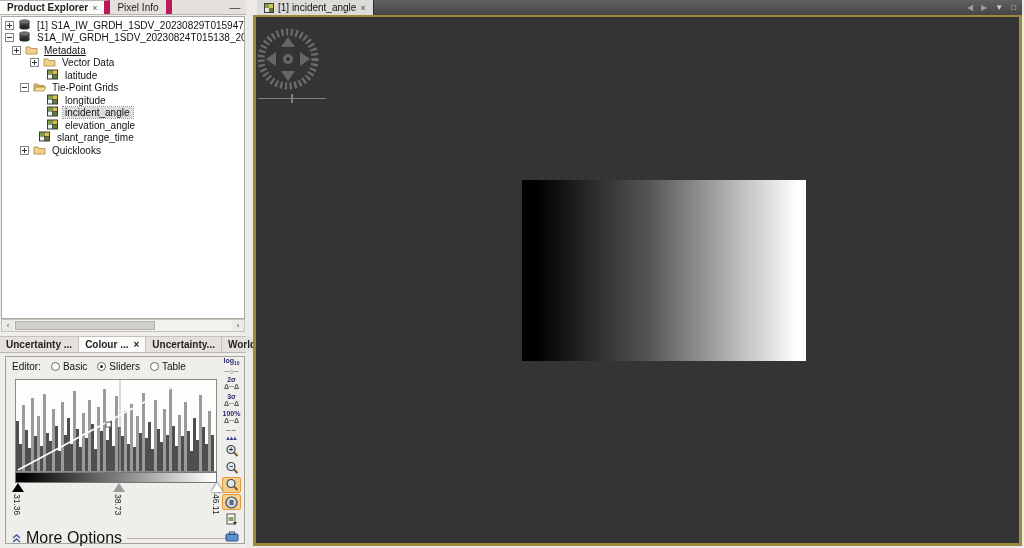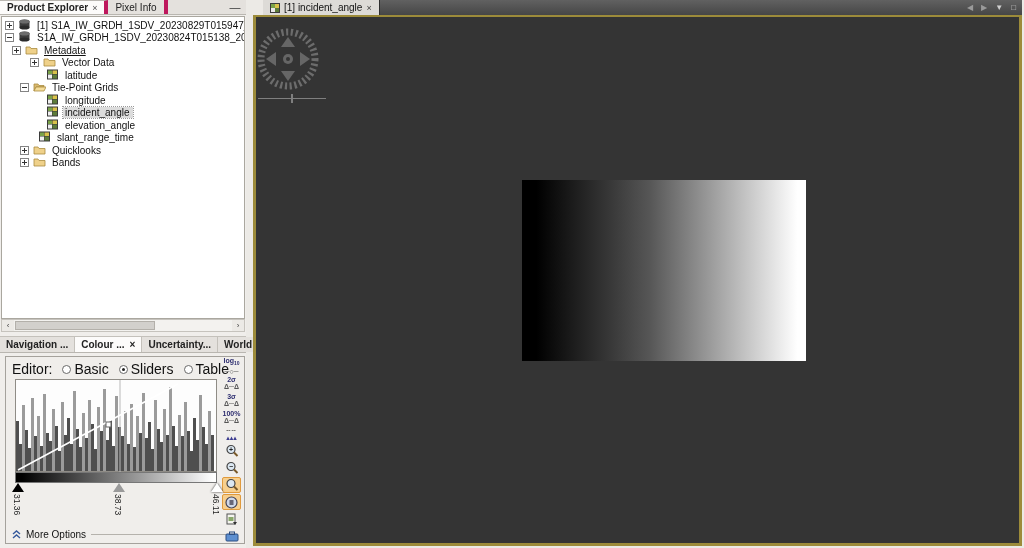--- a/index.html
+++ b/index.html
@@ -4,21 +4,21 @@
 <style>
   * { margin:0; padding:0; box-sizing:border-box; }
   html,body { width:1024px; height:548px; overflow:hidden;
     font-family:"Liberation Sans","DejaVu Sans",sans-serif; background:#eceae6; }
 
   
   #left-panel { position:absolute; left:0; top:0; width:246px; height:548px; background:#f0eeeb; }
   .panel-tabbar { position:absolute; left:0; top:0; right:0; height:15px; background:#e4e1dd;
     border-bottom:1px solid #b9b6b0; display:flex; align-items:stretch; }
   .ptab { display:flex; align-items:center; gap:4px; padding:0 7px; font-size:10px; color:#222;
-    border-right:4px solid #be185d; background:#e4e1dd; white-space:nowrap; }
+    border-right:6px solid #be185d; background:#e4e1dd; white-space:nowrap; }
   .ptab.active { background:#fcfbfa; font-weight:bold; border-top:1px solid #b9b6b0; }
   .ptab .close-x { font-size:9px; color:#555; font-weight:normal; }
   .panel-min { margin-left:auto; width:22px; display:flex; align-items:center; justify-content:center;
     font-size:11px; color:#333; }
 
   
   #tree { position:absolute; left:1px; top:16px; width:244px; height:303px; background:#fff;
     border:1px solid #aaa79f; overflow:hidden; }
   .trow { position:relative; height:12.5px; display:flex; align-items:center; white-space:nowrap;
     font-size:10px; color:#111; }
@@ -44,21 +44,21 @@
   #bottom-tabbar { position:absolute; left:0; top:336px; right:0; height:17px; background:#e4e1dd;
     border-top:1px solid #c4c1bb; border-bottom:1px solid #b9b6b0; display:flex; }
   .ptab2 { display:flex; align-items:center; gap:5px; padding:0 6px; font-size:10px; font-weight:bold;
     color:#222; border-right:1px solid #c4c1bb; background:#e4e1dd; white-space:nowrap; }
   .ptab2.active { background:#fcfbfa; }
 
   
   #colour-panel { position:absolute; left:5px; top:356px; width:240px; height:188px;
     background:#f0eeeb; border:1px solid #a5a29c; }
   #editor-row { position:absolute; left:6px; top:4px; display:flex; align-items:center; gap:10px;
-    font-size:14px; color:#111; }
+    font-size:10px; color:#111; }
   .radio { display:flex; align-items:center; gap:3px; }
   .rdot { width:9px; height:9px; border:1px solid #6a6a6a; border-radius:50%; background:#fff;
     position:relative; }
   .rdot.on::after { content:""; position:absolute; left:2px; top:2px; width:3px; height:3px;
     border-radius:50%; background:#222; }
 
   #histogram { position:absolute; left:9px; top:22px; width:202px; height:93px; background:#fdfdfd;
     border:1px solid #8f8c86; }
   #bars { position:absolute; left:0; bottom:0; width:100%; height:100%; display:flex;
     align-items:flex-end; }
@@ -72,34 +72,34 @@
     background:linear-gradient(90deg,#000 0%,#000 3%,#fff 99%); }
   .slider-tri { position:absolute; top:126px; width:0; height:0;
     border-left:6px solid transparent; border-right:6px solid transparent; }
   .tri-black { border-bottom:9px solid #000; }
   .tri-gray  { border-bottom:9px solid #9a9a9a; }
   .tri-white { border-bottom:9px solid #fff; filter:drop-shadow(0 0 1px #333); }
   .slider-val { position:absolute; top:137px; font-size:8.5px; color:#222;
     transform:rotate(90deg); transform-origin:top left; white-space:nowrap; }
 
   #more-options { position:absolute; left:6px; top:172px; right:6px; display:flex;
-    align-items:center; gap:5px; font-size:10px; color:#111; }
+    align-items:center; gap:5px; font-size:16px; color:#111; }
   #more-options .rule { flex:1; height:1px; background:#b5b2ac; }
 
   
   #cp-icons { position:absolute; right:2px; top:1px; width:21px; display:flex; flex-direction:column;
     align-items:center; gap:1px; }
   .cpi { width:19px; height:16px; display:flex; flex-direction:column; align-items:center;
     justify-content:center; font-size:7px; line-height:7px; color:#2c2c6e; font-weight:bold; }
   .cpi.hl { background:#f7cf8d; border:1px solid #e09a3c; border-radius:2px; }
   .cpi svg { display:block; }
 
   
   #doc-area { position:absolute; left:253px; top:0; width:769px; height:546px; }
-  #doc-tabbar { position:absolute; left:10px; top:0; right:0; height:15px;
+  #doc-tabbar { position:absolute; left:4px; top:0; right:0; height:15px;
     background:linear-gradient(#616161,#464646); display:flex; align-items:stretch; }
   #doc-tab { display:flex; align-items:center; gap:4px; padding:0 7px; background:#dddbd7;
     font-size:10px; color:#111; border-right:1px solid #2e2e2e; }
   #doc-tab .close-x { font-size:9px; color:#444; }
   #doc-controls { margin-left:auto; display:flex; align-items:center; gap:8px; padding-right:6px; }
   #doc-controls span { font-size:8px; color:#cfcfcf; }
 
   #canvas { position:absolute; left:0; top:15px; right:0; bottom:0; background:#343434;
     border:3px solid #9c8b3a; border-top-width:2px; }
 
@@ -219,38 +219,31 @@
           </svg></span>
         <span class="lbl">slant_range_time</span>
       </div>
       <div class="trow" style="padding-left: 18px;">
         <span class="expander plus"></span>
         <span class="ticon"><svg width="13" height="11">
             <path d="M1 3 L5 3 L6 4.5 L12 4.5 L12 10 L1 10 Z" fill="#efd18a" stroke="#a98c3f" stroke-width="0.8"></path>
           </svg></span>
         <span class="lbl">Quicklooks</span>
       </div>
-      <div class="trow" style="padding-left: 18px;">
-        <span class="expander plus"></span>
-        <span class="ticon"><svg width="13" height="11">
-            <path d="M1 3 L5 3 L6 4.5 L12 4.5 L12 10 L1 10 Z" fill="#efd18a" stroke="#a98c3f" stroke-width="0.8"></path>
-          </svg></span>
-        <span class="lbl">Bands</span>
-      </div>
     </div>
 
   <div id="tree-hscroll">
     <div class="sb-arrow" style="left:0;">‹</div>
     <div class="sb-thumb"></div>
     <div class="sb-arrow" style="right:0;">›</div>
   </div>
 
   <div id="bottom-tabbar">
     <div class="ptab2">
-      <span>Navigation ...</span>
+      <span>Uncertainty ...</span>
     </div>
     <div class="ptab2 active">
       <span>Colour ...</span>
       <span class="close-x">×</span>
     </div>
     <div class="ptab2">
       <span>Uncertainty...</span>
     </div>
     <div class="ptab2">
       <span>World View</span>

